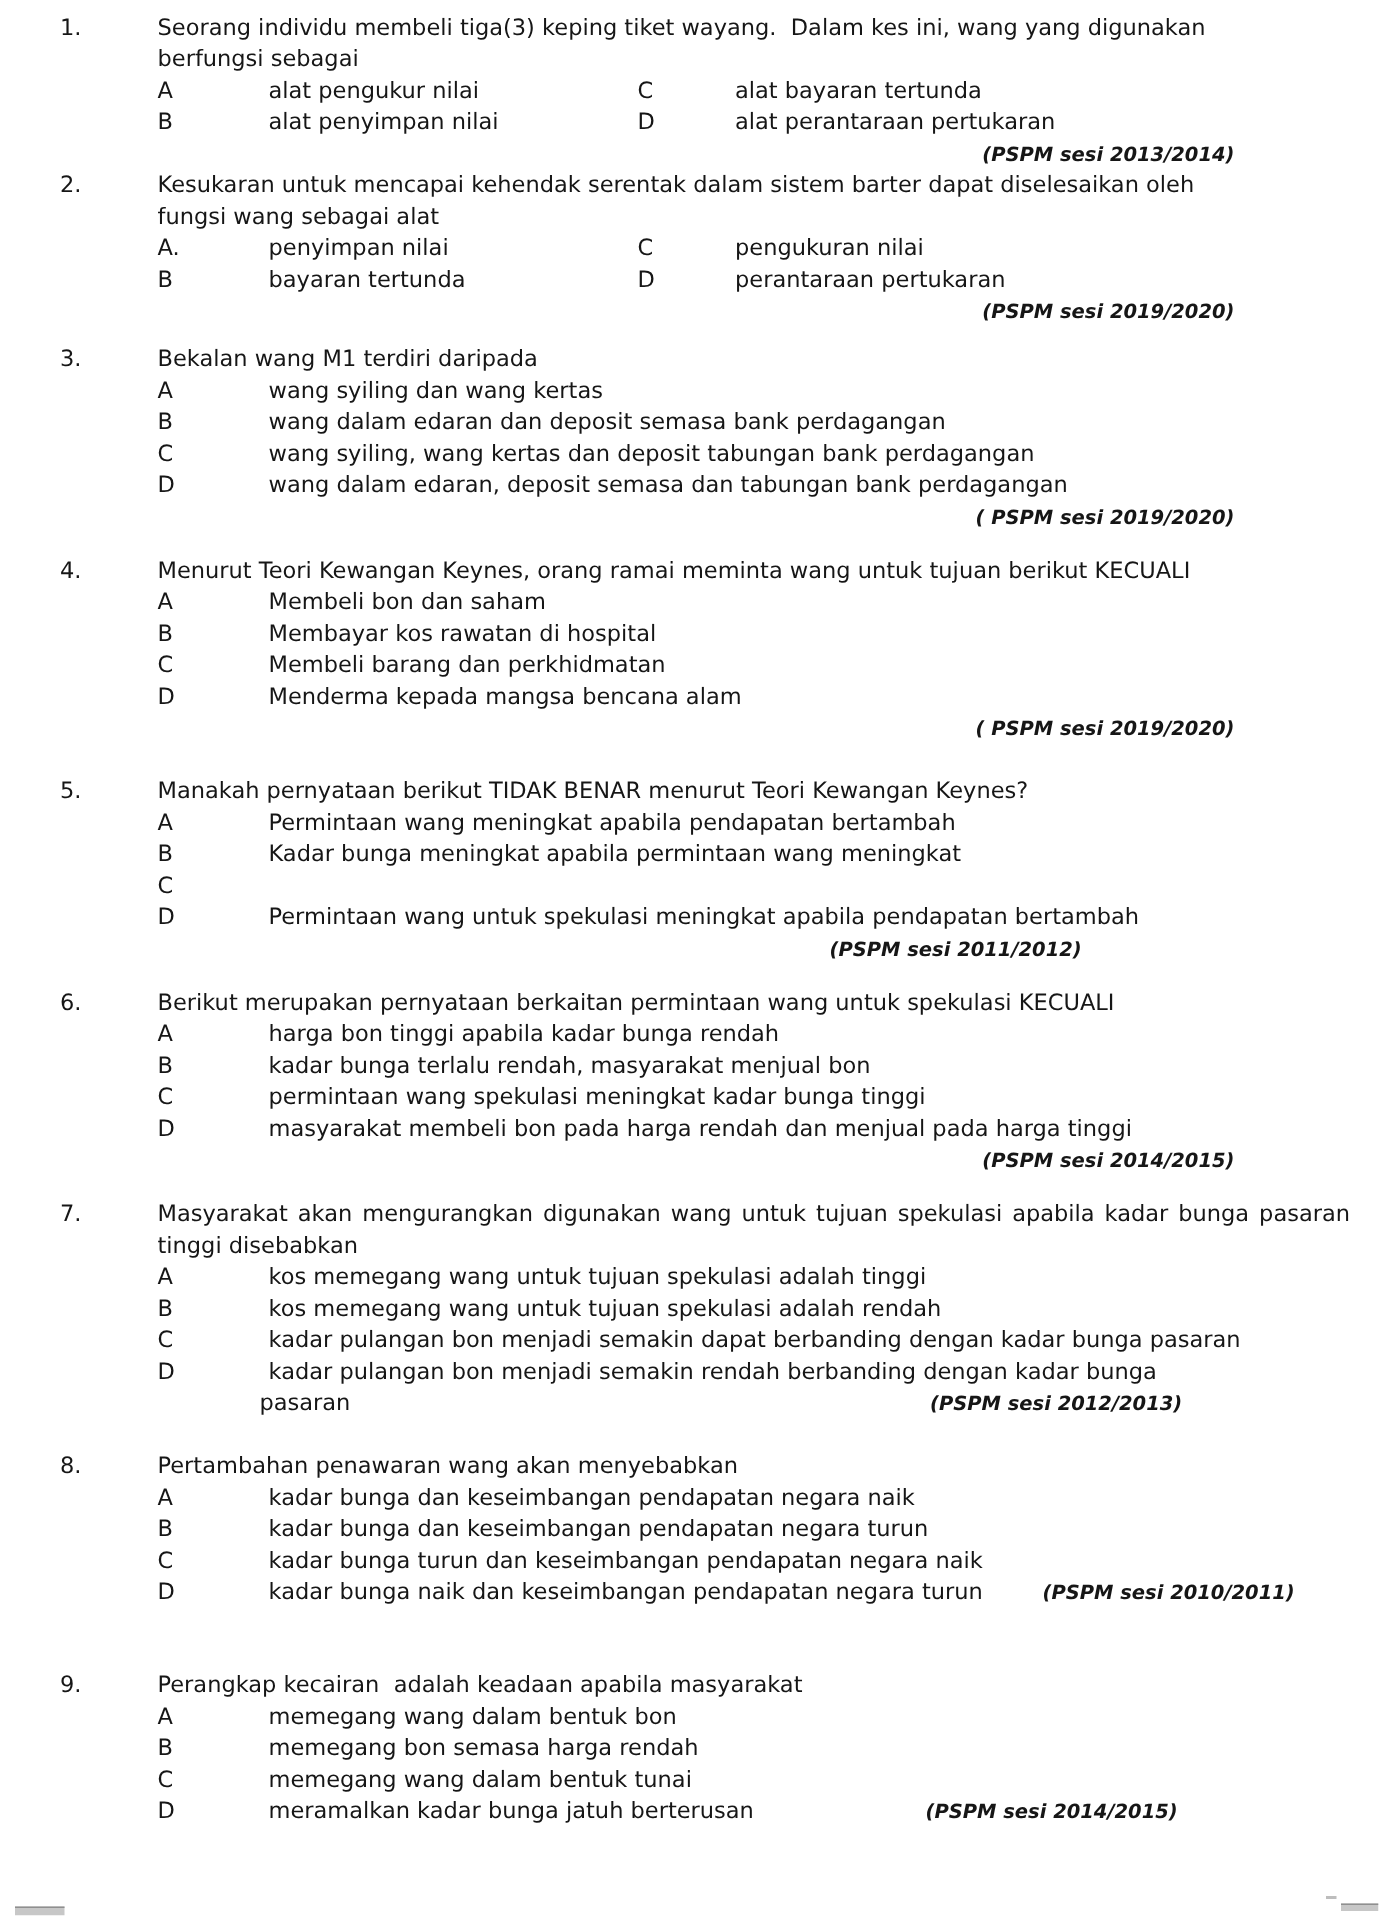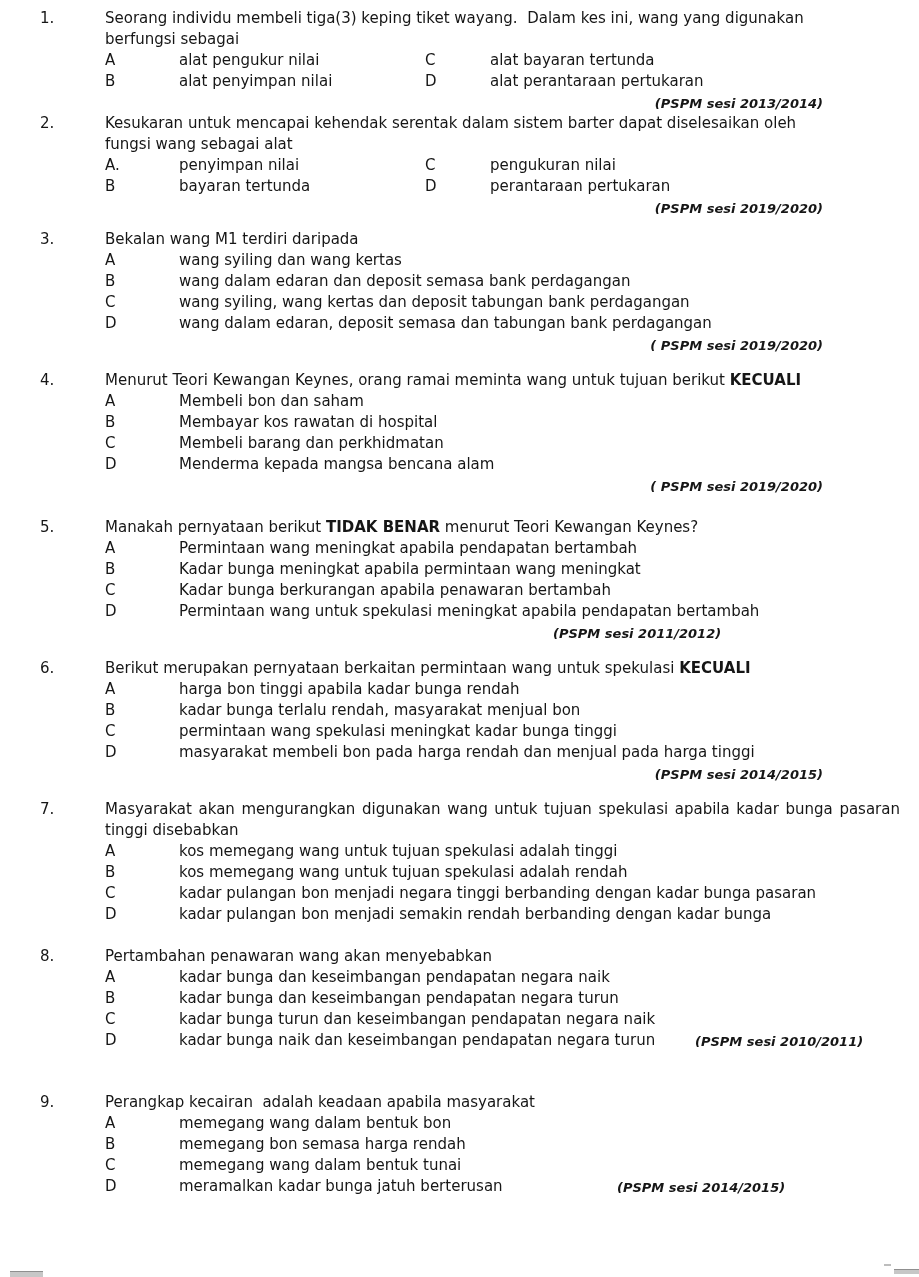--- a/index.html
+++ b/index.html
@@ -13,21 +13,21 @@
   #questions .question:nth-of-type(2) { margin-top: 0; }
   #questions .question:nth-of-type(3) { margin-top: 11px; }
   #questions .question:nth-of-type(5) { margin-top: 21px; }
   #questions .question:nth-of-type(8) { margin-top: 21px; }
   #questions .question:nth-of-type(9) { margin-top: 41px; }
 
   .q-num { position: absolute; left: 40px; top: 0; white-space: pre; }
   .q-content { margin-left: 105px; width: 795px; position: relative; }
   .q-line { white-space: pre; min-height: 21px; }
   .q-line.justify { white-space: normal; text-align: justify; text-align-last: justify; }
-  .bold { font-weight: bold; }
+  .bold { font-weight: normal; }
 
   .opt-row { position: relative; height: 21px; }
   .opt-letter  { position: absolute; left: 0;   white-space: pre; }
   .opt-text    { position: absolute; left: 74px; white-space: pre; }
   .opt-letter2 { position: absolute; left: 320px; white-space: pre; }
   .opt-text2   { position: absolute; left: 385px; white-space: pre; }
   .cont-text   { position: absolute; left: 68px; white-space: pre; }
 
   .cite { font-weight: bold; font-style: italic; font-size: 13px; white-space: pre; }
   .cite-line { position: relative; height: 21px; }
@@ -146,21 +146,20 @@
           <div class="opt-row">
             <span class="opt-letter">A</span>
             <span class="opt-text">Permintaan wang meningkat apabila pendapatan bertambah</span>
           </div>
           <div class="opt-row">
             <span class="opt-letter">B</span>
             <span class="opt-text">Kadar bunga meningkat apabila permintaan wang meningkat</span>
           </div>
           <div class="opt-row">
             <span class="opt-letter">C</span>
-            <span class="opt-text">Kadar bunga berkurangan apabila penawaran bertambah</span>
           </div>
           <div class="opt-row">
             <span class="opt-letter">D</span>
             <span class="opt-text">Permintaan wang untuk spekulasi meningkat apabila pendapatan bertambah</span>
           </div>
           <div class="cite-line">
             <span class="cite cite-abs" style="left: 448px;">(PSPM sesi 2011/2012)</span>
           </div>
         </div>
       </div>
@@ -197,25 +196,29 @@
           <div class="opt-row">
             <span class="opt-letter">A</span>
             <span class="opt-text">kos memegang wang untuk tujuan spekulasi adalah tinggi</span>
           </div>
           <div class="opt-row">
             <span class="opt-letter">B</span>
             <span class="opt-text">kos memegang wang untuk tujuan spekulasi adalah rendah</span>
           </div>
           <div class="opt-row">
             <span class="opt-letter">C</span>
-            <span class="opt-text">kadar pulangan bon menjadi negara tinggi berbanding dengan kadar bunga pasaran</span>
+            <span class="opt-text">kadar pulangan bon menjadi semakin dapat berbanding dengan kadar bunga pasaran</span>
           </div>
           <div class="opt-row">
             <span class="opt-letter">D</span>
             <span class="opt-text">kadar pulangan bon menjadi semakin rendah berbanding dengan kadar bunga</span>
+          </div>
+          <div class="opt-row">
+            <span class="cont-text">pasaran</span>
+            <span class="cite cite-abs" style="left: 515px;">(PSPM sesi 2012/2013)</span>
           </div>
         </div>
       </div>
       <div class="question">
         <div class="q-num">8.</div>
         <div class="q-content">
           <div class="q-line"><span>Pertambahan penawaran wang akan menyebabkan</span></div>
           <div class="opt-row">
             <span class="opt-letter">A</span>
             <span class="opt-text">kadar bunga dan keseimbangan pendapatan negara naik</span>

